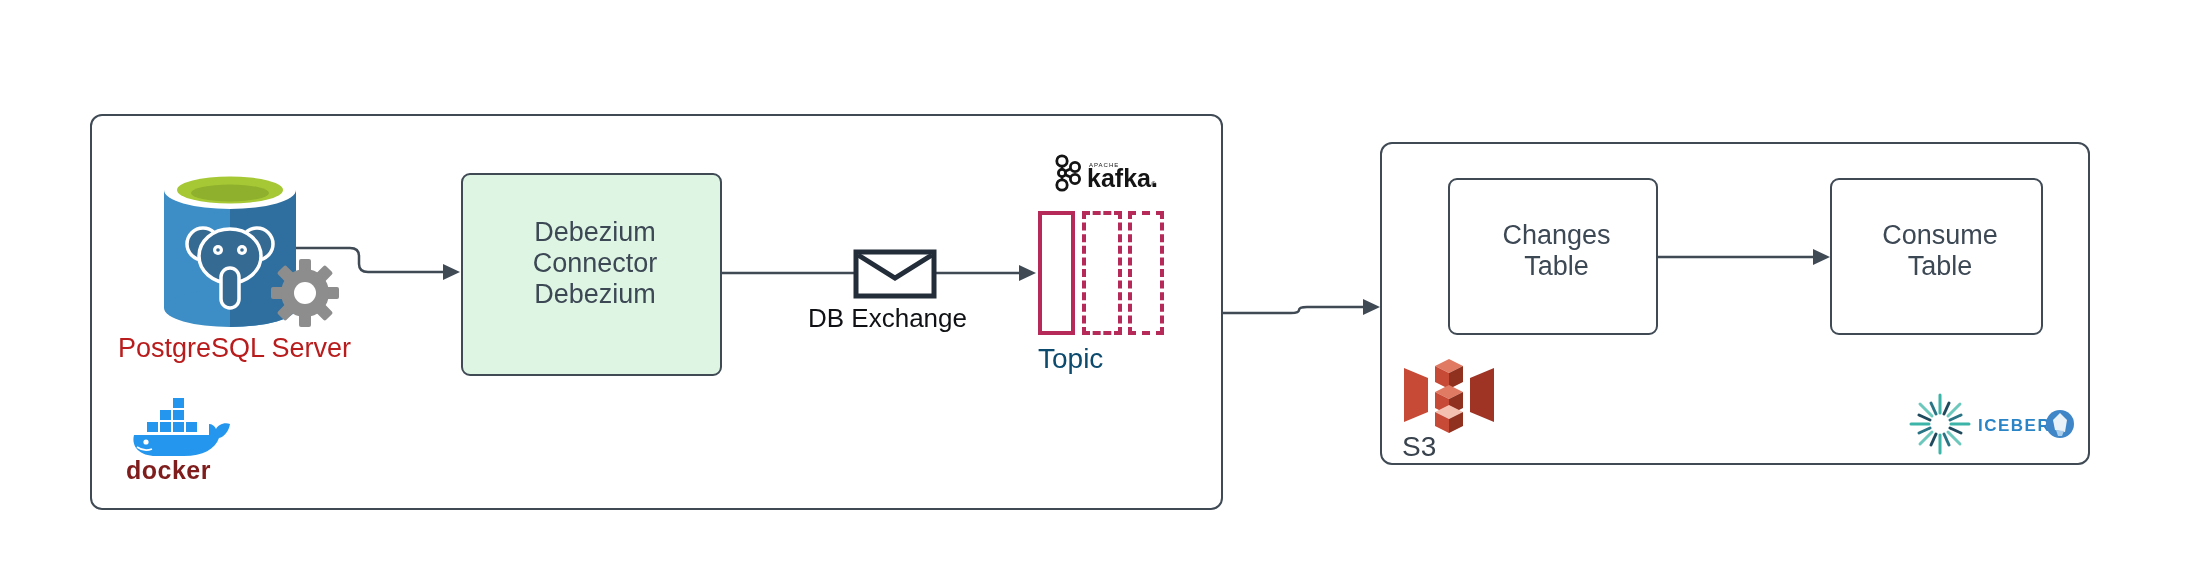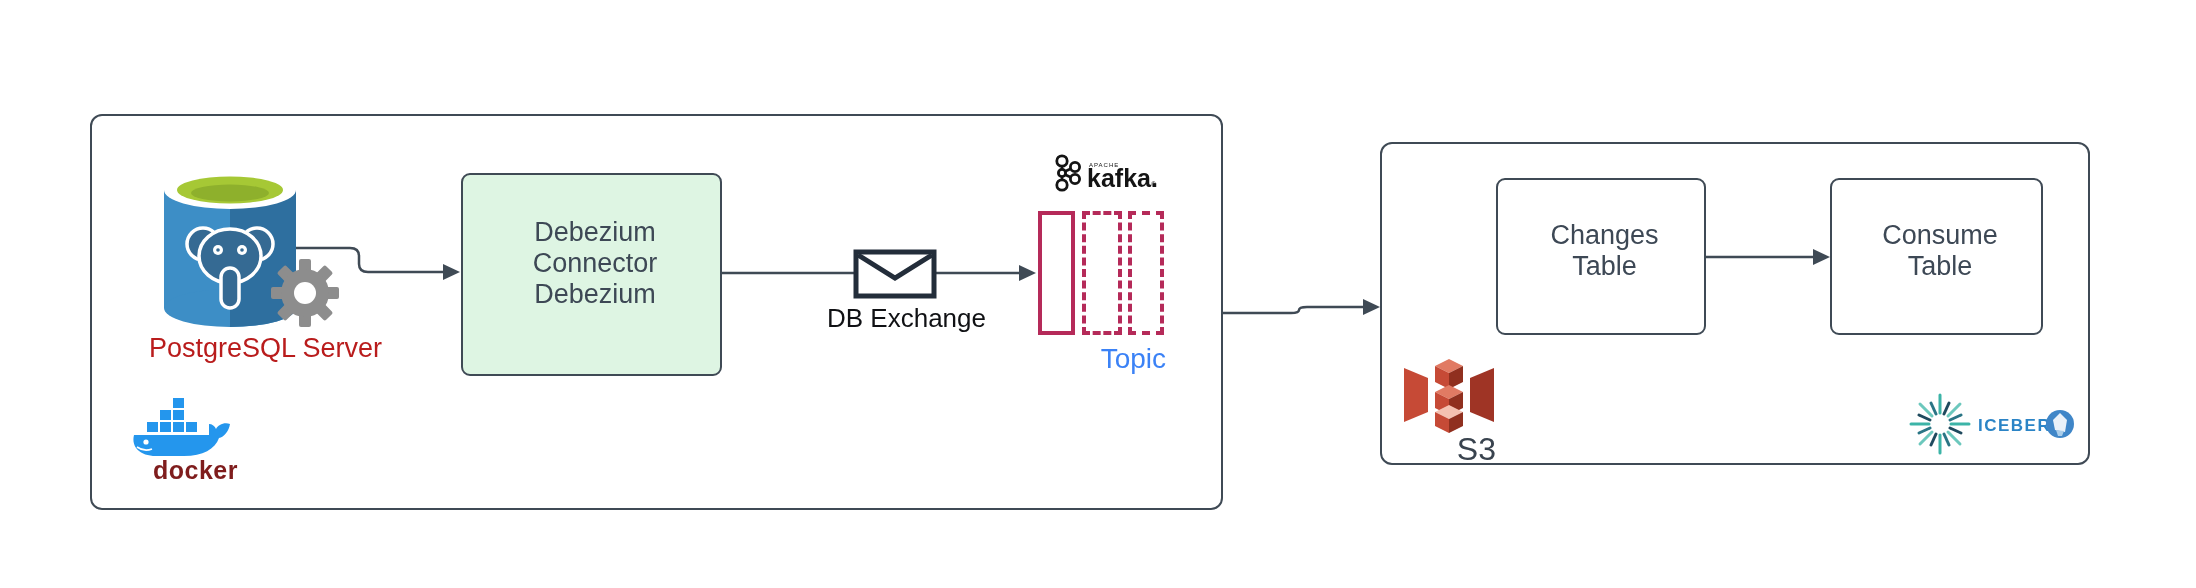--- a/index.html
+++ b/index.html
@@ -5,28 +5,28 @@
   html,body{margin:0;padding:0;background:#ffffff;}
   .canvas{position:relative;width:2196px;height:588px;background:#fff;
           font-family:"Liberation Sans", sans-serif;overflow:hidden;}
   .group-box{position:absolute;border:2px solid #3f4a55;border-radius:12px;background:transparent;box-sizing:border-box;}
   #left-box{left:90px;top:114px;width:1133px;height:396px;}
   #right-box{left:1380px;top:142px;width:710px;height:323px;}
   .node{position:absolute;box-sizing:border-box;border:2px solid #3f4a55;border-radius:9px;
         display:flex;flex-direction:column;align-items:center;justify-content:center;
         font-size:27px;line-height:31px;color:#3d4855;text-align:center;background:#fff;padding-left:7px;}
   #debezium-node{left:461px;top:173px;width:261px;height:203px;background:#def5e3;padding-bottom:22px;}
-  #changes-node{left:1448px;top:178px;width:210px;height:157px;padding-bottom:12px;margin-left:48px;}
+  #changes-node{left:1448px;top:178px;width:210px;height:157px;padding-bottom:12px;}
   #consume-node{left:1830px;top:178px;width:213px;height:157px;padding-bottom:12px;}
-  .caption{position:absolute;text-align:right;}
+  .caption{position:absolute;text-align:left;}
   #pg-label{left:118px;top:333px;width:264px;font-size:27px;color:#b91c1c;}
   #dbx-label{left:808px;top:303px;width:178px;font-size:26px;color:#101114;}
-  #topic-label{left:1038px;top:343px;width:128px;font-size:28px;color:#3b82f6;}
+  #topic-label{left:1038px;top:343px;width:128px;font-size:28px;color:#0c4a6e;}
   #docker-label{left:126px;top:456px;width:112px;font-size:25px;font-weight:bold;color:#7f1d1d;letter-spacing:.5px;}
-  #s3-label{left:1402px;top:431px;width:94px;font-size:32px;color:#39434e;}
+  #s3-label{left:1402px;top:431px;width:94px;font-size:28px;color:#39434e;}
   .abs{position:absolute;}
   .bar{position:absolute;top:211px;height:124px;box-sizing:border-box;background:#fff;}
   .bar.solid{border:4px solid #b52a59;}
   .bar.dashed{border:4px dashed #b52a59;}
   #bar1{left:1038px;width:37px;}
   #bar2{left:1082px;width:40px;}
   #bar3{left:1128px;width:36px;}
   svg text{font-family:"Liberation Sans", sans-serif;}
 </style>
 </head>

